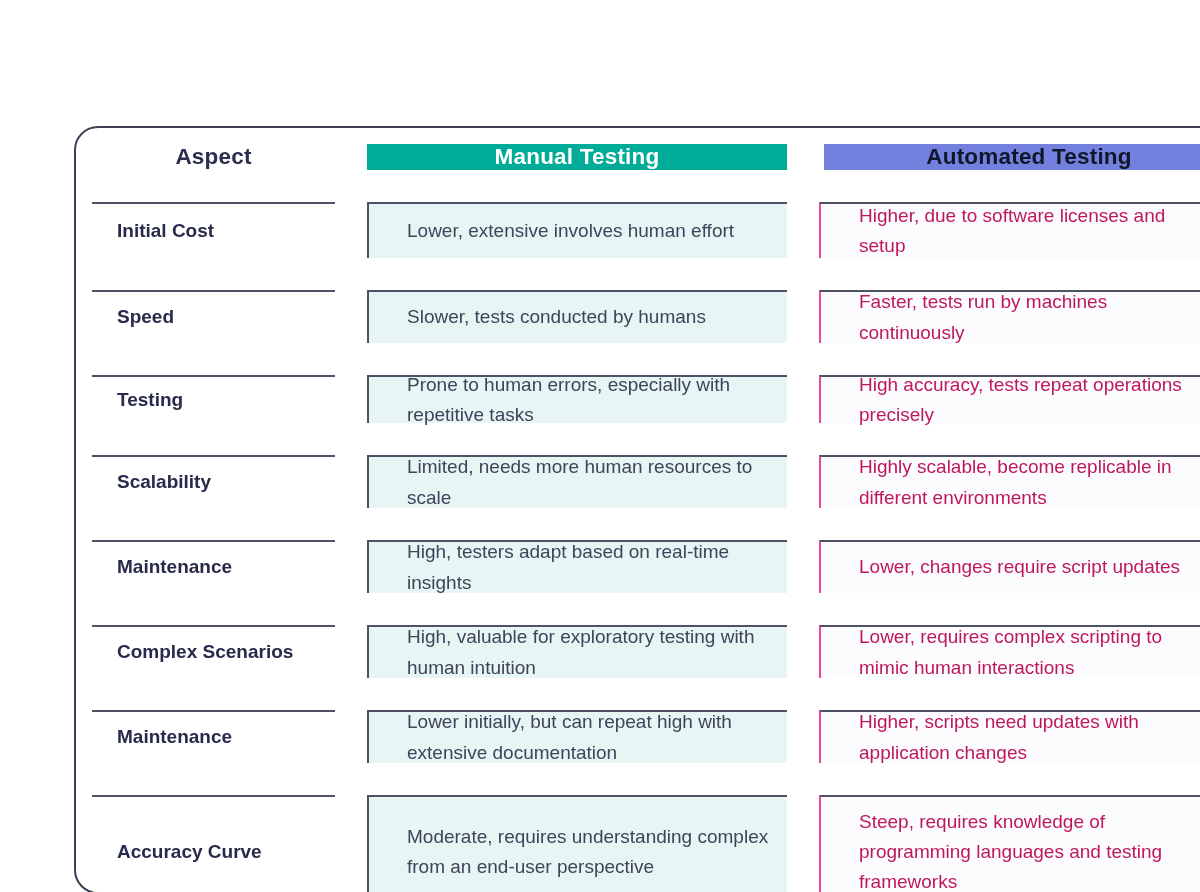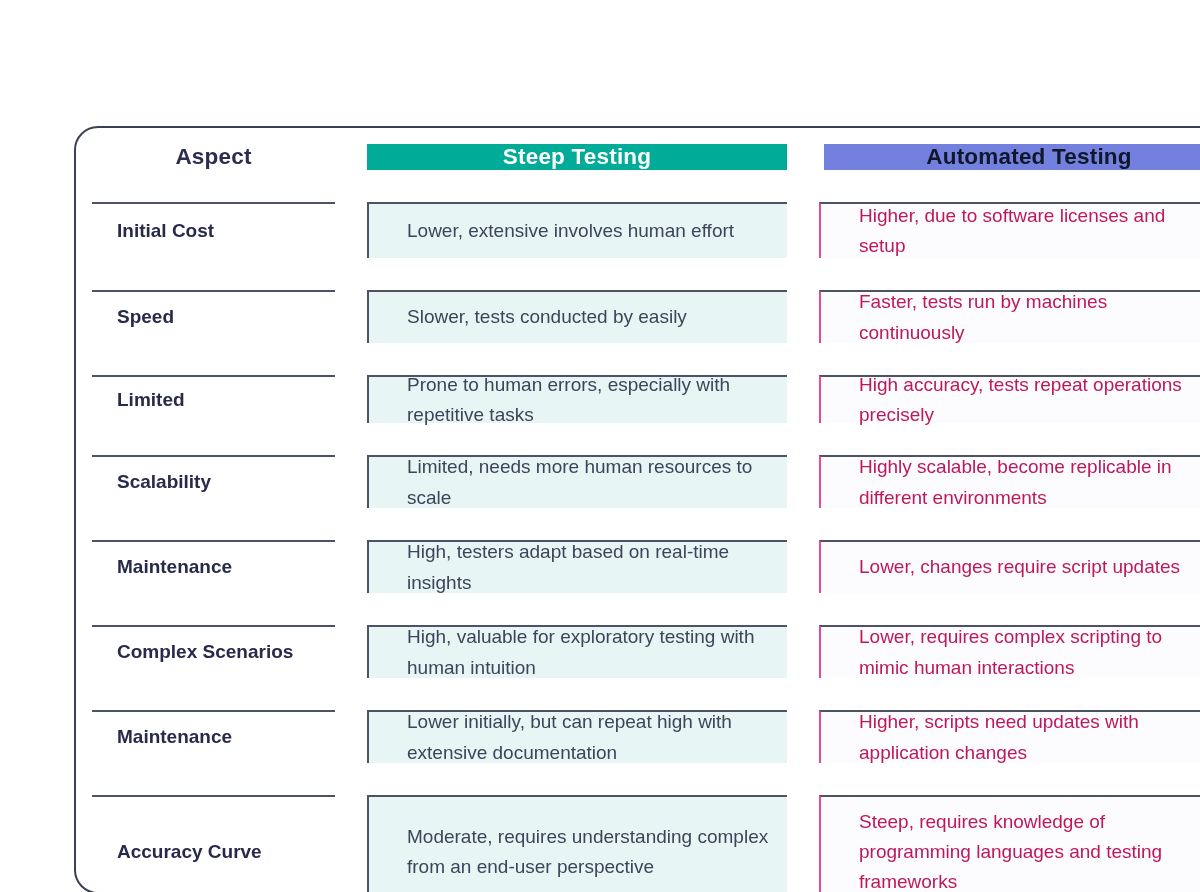--- a/index.html
+++ b/index.html
@@ -70,38 +70,38 @@
   }
 </style>
 </head>
 <body>
 
 <div class="page">
   <div class="comparison-table">
 
     <div class="row">
       <div class="hcell h-aspect">Aspect</div>
-      <div class="hcell h-manual">Steep Testing</div>
+      <div class="hcell h-manual">Manual Testing</div>
       <div class="hcell h-auto">Automated Testing</div>
     </div>
 
     <div class="row">
       <div class="cell c-aspect">Initial Cost</div>
       <div class="cell c-manual">Lower, extensive involves human effort</div>
       <div class="cell c-auto">Higher, due to software licenses and setup</div>
     </div>
 
     <div class="row">
       <div class="cell c-aspect">Speed</div>
-      <div class="cell c-manual">Slower, tests conducted by easily</div>
+      <div class="cell c-manual">Slower, tests conducted by humans</div>
       <div class="cell c-auto">Faster, tests run by machines continuously</div>
     </div>
 
     <div class="row">
-      <div class="cell c-aspect">Limited</div>
+      <div class="cell c-aspect">Testing</div>
       <div class="cell c-manual">Prone to human errors, especially with repetitive tasks</div>
       <div class="cell c-auto">High accuracy, tests repeat operations precisely</div>
     </div>
 
     <div class="row">
       <div class="cell c-aspect">Scalability</div>
       <div class="cell c-manual">Limited, needs more human resources to scale</div>
       <div class="cell c-auto">Highly scalable, become replicable in different environments</div>
     </div>
 

